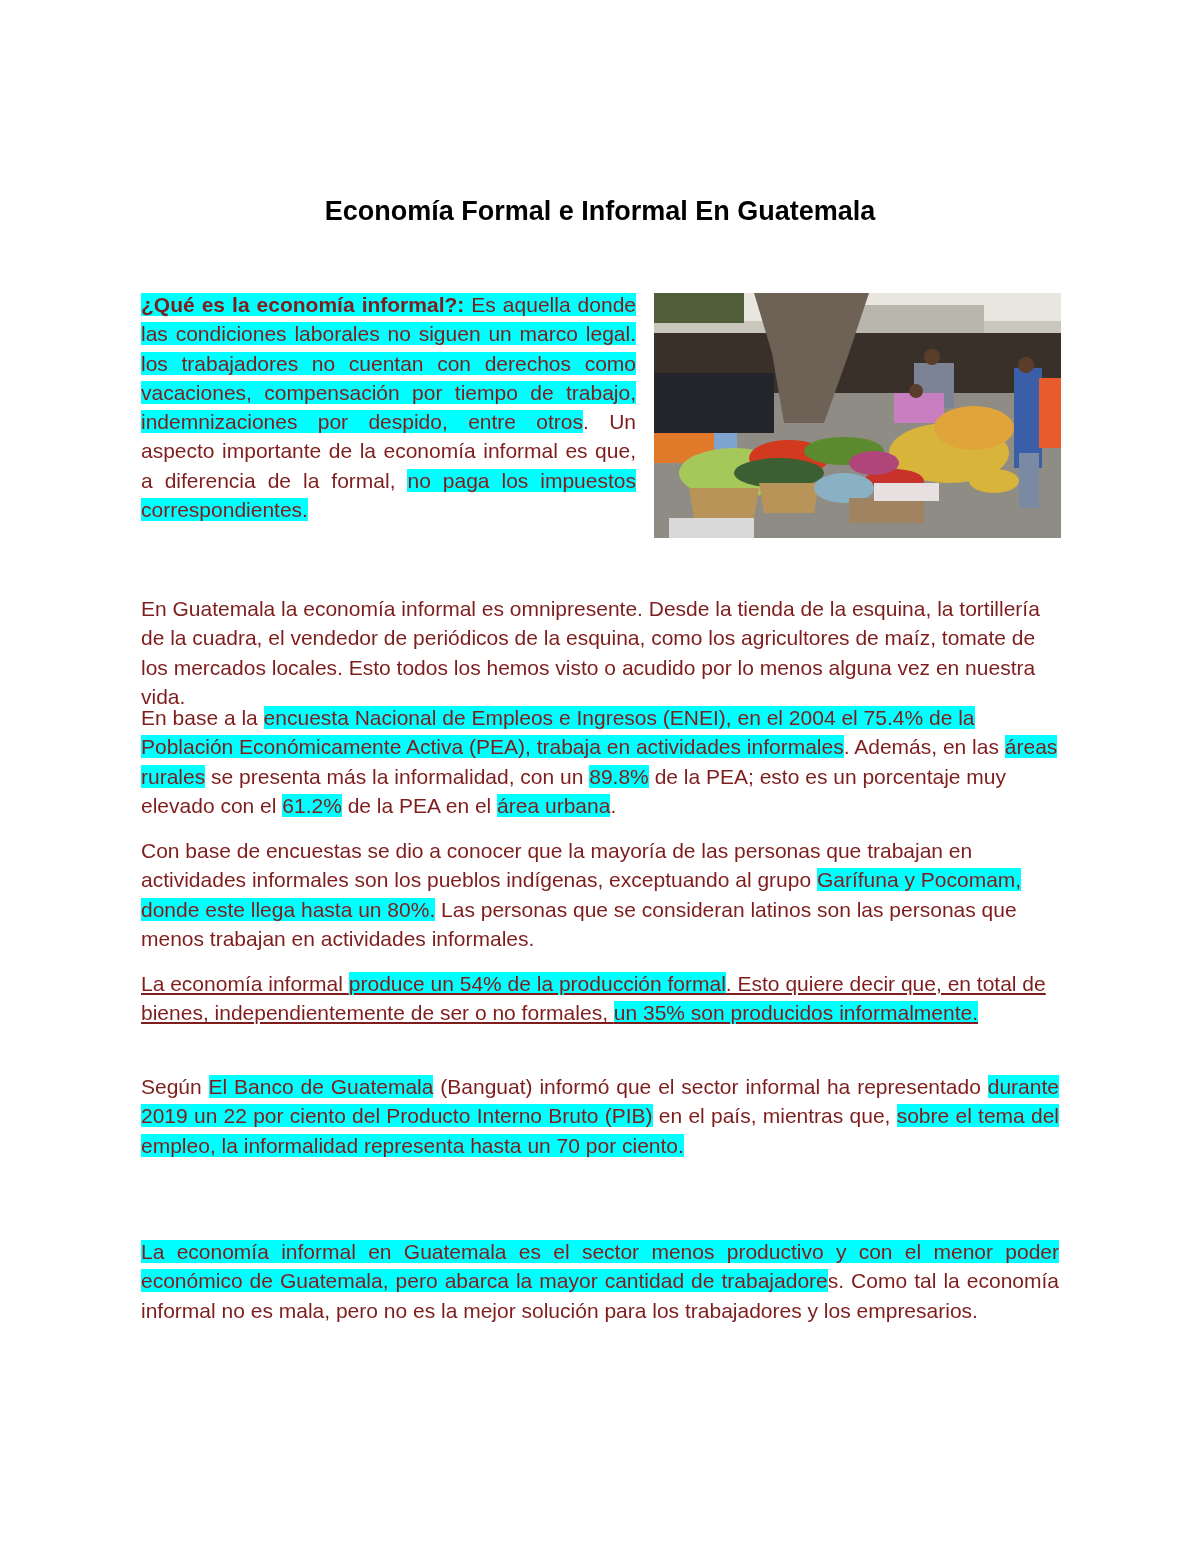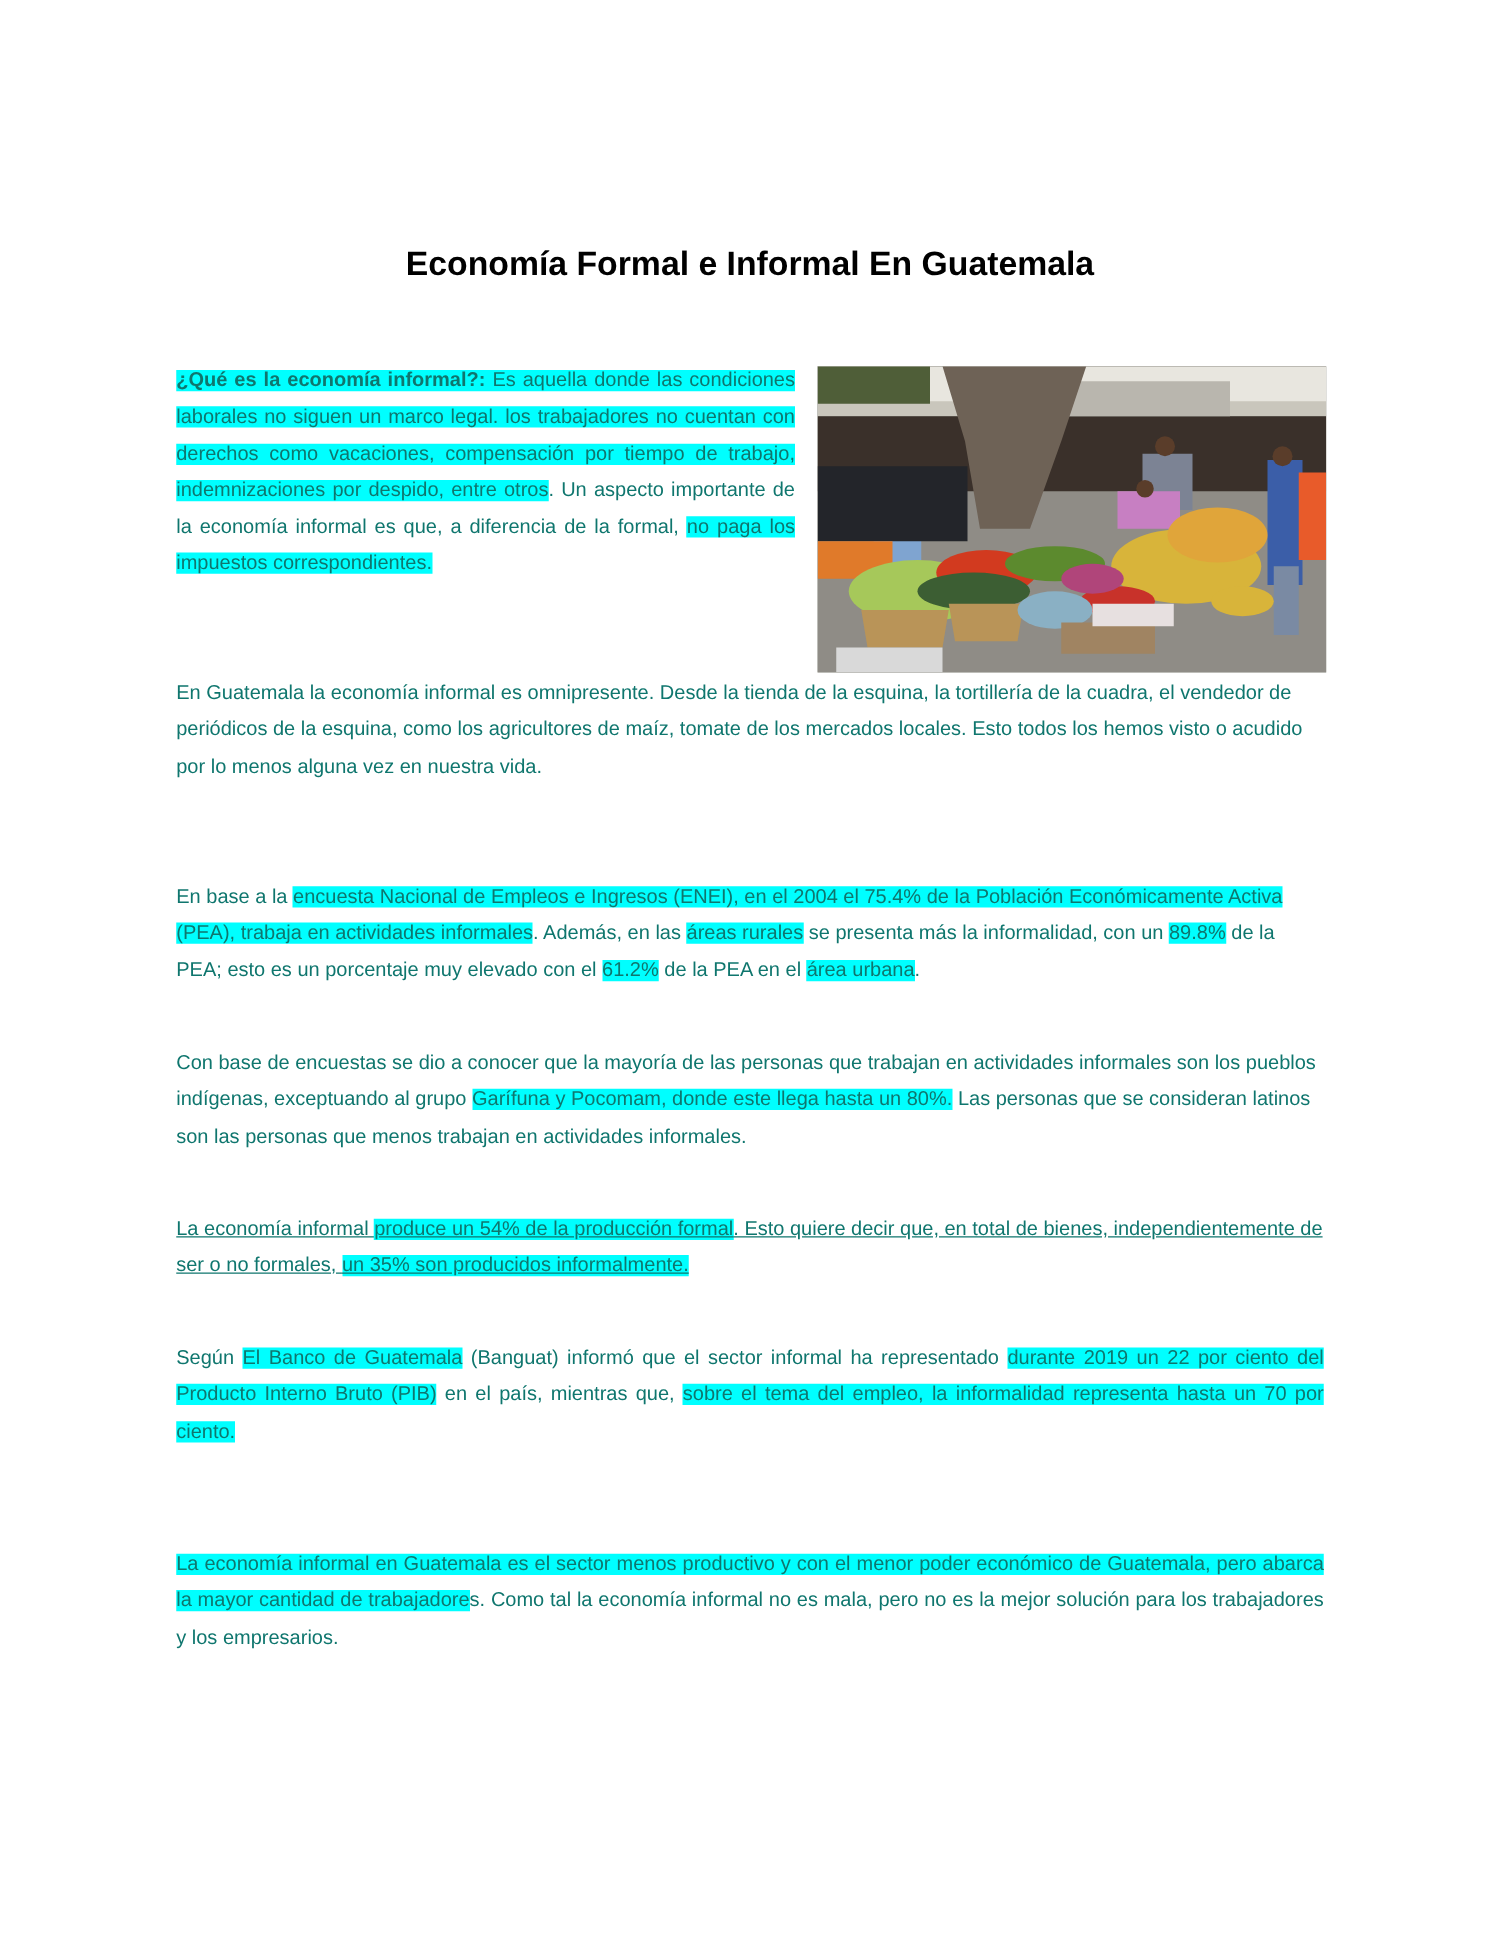--- a/index.html
+++ b/index.html
@@ -3,21 +3,21 @@
 <meta charset="utf-8">
 <style>
   html, body { margin: 0; padding: 0; background: #ffffff; }
   body { width: 1200px; height: 1553px; position: relative; overflow: hidden; }
   .page { position: absolute; left: 0; top: 0; width: 1068px; height: 1553px; background: #fff; border-radius: 23px; }
   .title {
     position: absolute; left: 0; top: 196px; width: 1200px; text-align: center;
     font-family: "Liberation Sans", sans-serif; font-weight: bold; font-size: 27px; color: #000;
   }
   .txt {
-    font-family: "Liberation Sans", sans-serif; font-size: 16px; line-height: 29.3px; color: #0f766e;
+    font-family: "Liberation Sans", sans-serif; font-size: 21px; line-height: 29.3px; color: #7f1d1d;
   }
   .hl { background: #00ffff; }
   .justify { text-align: justify; }
   .intro {
     position: absolute; left: 141px; top: 290px; width: 495px;
   }
   .photo {
     position: absolute; left: 654px; top: 293px; width: 407px; height: 245px; overflow: hidden;
     background: #8a8a80;
   }
@@ -68,21 +68,21 @@
       <ellipse cx="340" cy="188" rx="25" ry="12" fill="#d8b43a"></ellipse>
       <path d="M35 195 L105 195 L100 225 L40 225 Z" fill="#b99458"></path>
       <path d="M105 190 L165 190 L160 220 L110 220 Z" fill="#b99458"></path>
       <ellipse cx="190" cy="195" rx="30" ry="15" fill="#8ab0c4"></ellipse>
       <rect x="195" y="205" width="75" height="25" fill="#a08462"></rect>
       <rect x="15" y="225" width="85" height="20" fill="#d9d9d9"></rect>
       <rect x="220" y="190" width="65" height="18" fill="#e7e0e0"></rect>
     </svg>
   </div>
 
-  <p class="para txt" style="top:540px;">
+  <p class="para txt" style="top:594px;">
     <span>En Guatemala la economía informal es omnipresente. Desde la tienda de la esquina, la tortillería de la cuadra, el vendedor de periódicos de la esquina, como los agricultores de maíz, tomate de los mercados locales. Esto todos los hemos visto o acudido por lo menos alguna vez en nuestra vida.</span>
   </p>
 
   <p class="para txt" style="top:703px;"><span>En base a la </span><span class="hl">encuesta Nacional de Empleos e Ingresos (ENEI), en el 2004 el 75.4% de la Población Económicamente Activa (PEA), trabaja en actividades informales</span><span>. Además, en las </span><span class="hl">áreas rurales</span><span> se presenta más la informalidad, con un </span><span class="hl">89.8%</span><span> de la PEA; esto es un porcentaje muy elevado con el </span><span class="hl">61.2%</span><span> de la PEA en el </span><span class="hl">área urbana</span><span>.</span></p>
 
   <p class="para txt" style="top:836px;"><span>Con base de encuestas se dio a conocer que la mayoría de las personas que trabajan en actividades informales son los pueblos indígenas, exceptuando al grupo </span><span class="hl">Garífuna y Pocomam, donde este llega hasta un 80%.</span><span> Las personas que se consideran latinos son las personas que menos trabajan en actividades informales.</span></p>
 
   <p class="para txt" style="top:969px;text-decoration:underline;"><span>La economía informal </span><span class="hl">produce un 54% de la producción formal</span><span>. Esto quiere decir que, en total de bienes, independientemente de ser o no formales, </span><span class="hl">un 35% son producidos informalmente.</span></p>
 
   <p class="para txt justify" style="top:1072px;"><span>Según </span><span class="hl">El Banco de Guatemala</span><span> (Banguat) informó que el sector informal ha representado </span><span class="hl">durante 2019 un 22 por ciento del Producto Interno Bruto (PIB)</span><span> en el país, mientras que, </span><span class="hl">sobre el tema del empleo, la informalidad representa hasta un 70 por ciento.</span></p>

